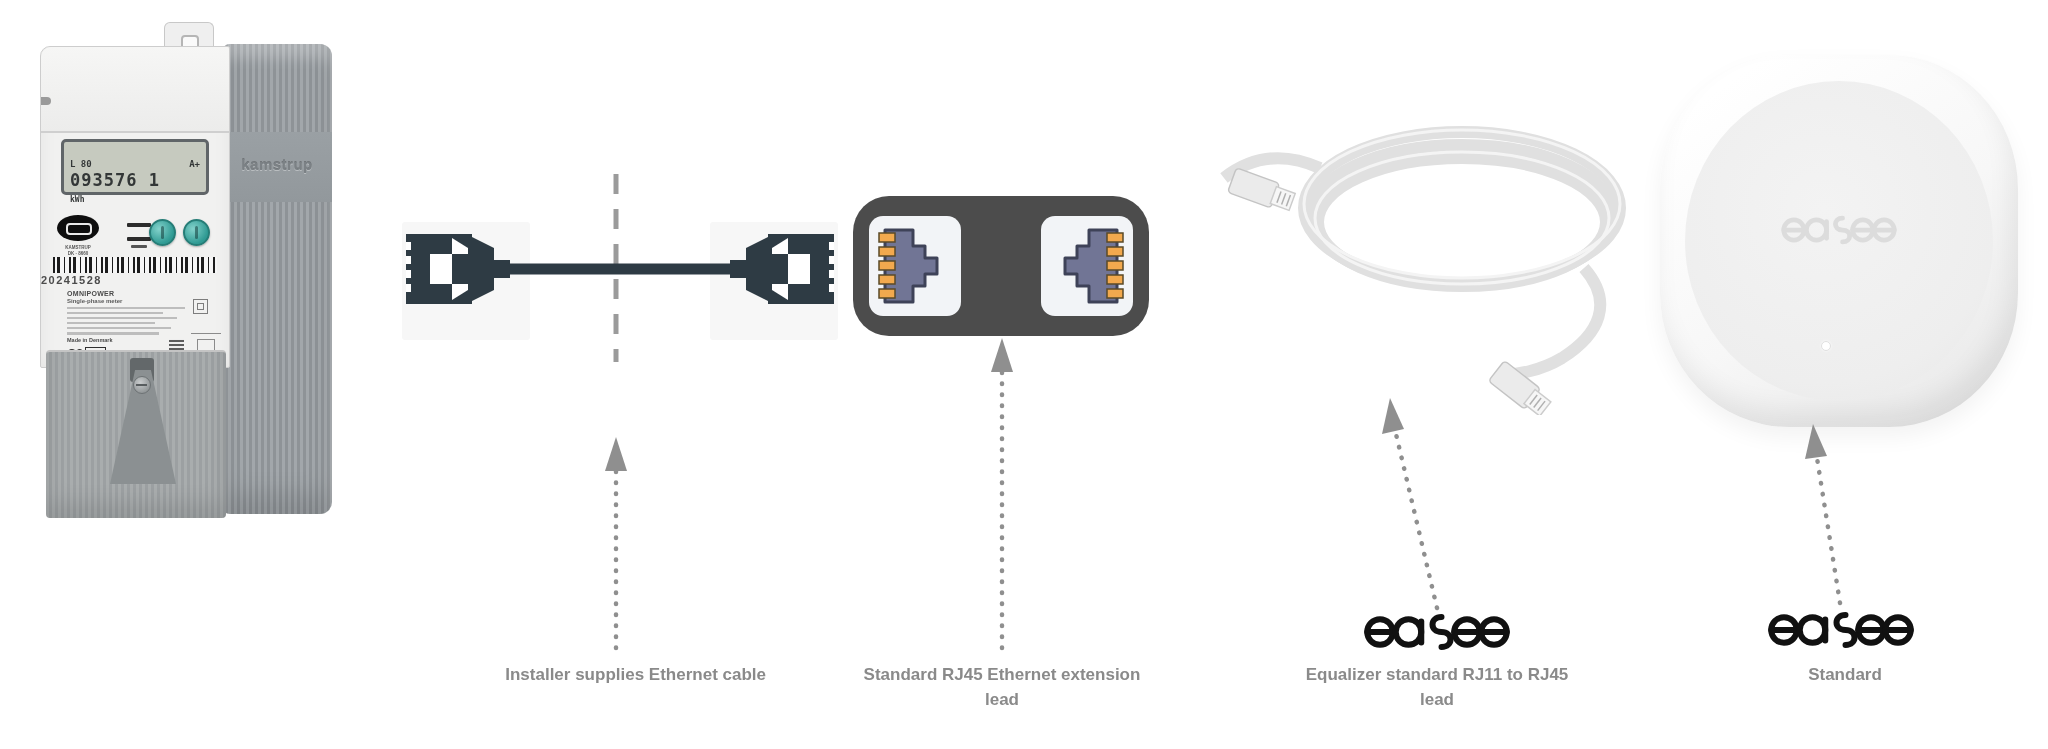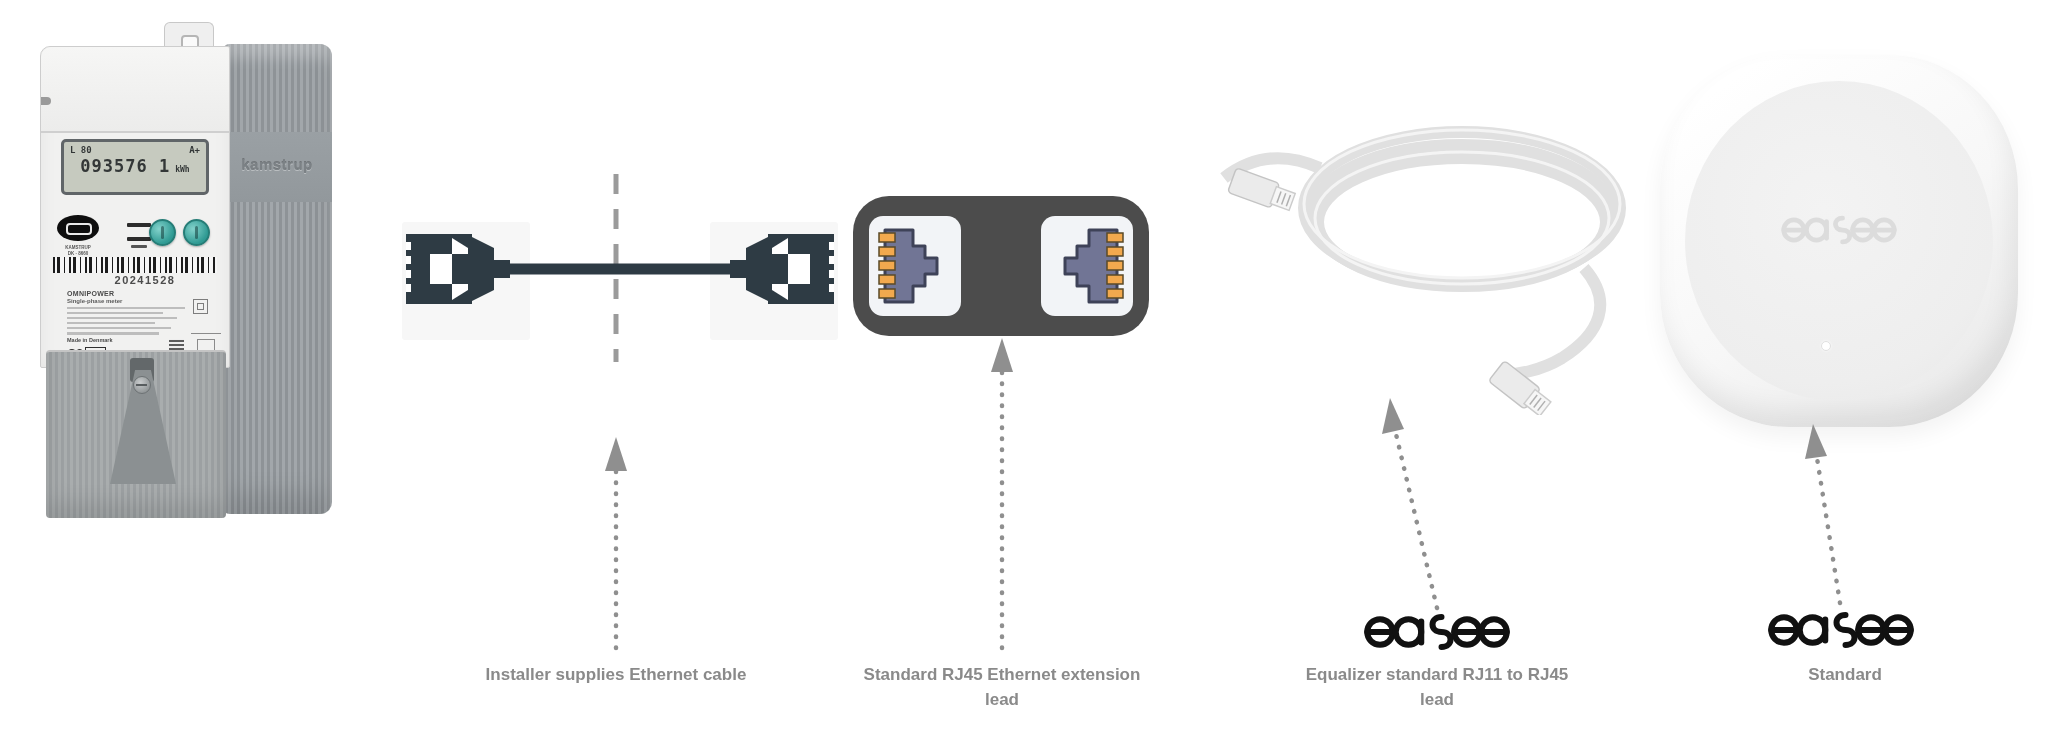--- a/index.html
+++ b/index.html
@@ -30,41 +30,41 @@
                      text-shadow:0 -1px 0 rgba(0,0,0,.25),0 1px 0 rgba(255,255,255,.35);}
   .meter-front{position:absolute;left:2px;top:26px;width:188px;height:320px;background:#f1f1f0;
                border:1px solid #cdcdcd;border-radius:10px 2px 2px 2px;
                box-shadow:inset 0 0 18px rgba(0,0,0,.05);}
   .meter-cap{position:absolute;left:0;top:0;width:100%;height:84px;border-bottom:2px solid #cfcfcf;
              border-radius:10px 2px 0 0;background:linear-gradient(180deg,#f6f6f5,#ececeb);}
   .meter-cap-notch{position:absolute;left:0;top:50px;width:10px;height:8px;background:#9a9a9a;
                    border-radius:0 4px 4px 0;}
   .meter-lcd{position:absolute;left:20px;top:92px;width:148px;height:56px;background:#c6cabf;
              border:3px solid #606568;border-radius:5px;box-sizing:border-box;
-             padding:3px 6px;font-family:"DejaVu Sans Mono",monospace;color:#333737;}
+             padding:17px 6px;font-family:"DejaVu Sans Mono",monospace;color:#333737;}
   .lcd-row1{display:flex;justify-content:space-between;font-size:9px;font-weight:bold;}
-  .lcd-row2{display:flex;align-items:baseline;justify-content:center;gap:5px;margin-top:1px;}
+  .lcd-row2{display:flex;align-items:baseline;justify-content:center;gap:5px;margin-top:1px;flex-direction:column;}
   .lcd-digits{font-size:17px;font-weight:bold;letter-spacing:1px;}
   .lcd-unit{font-size:8px;font-weight:bold;}
   .meter-oval{position:absolute;left:16px;top:168px;width:42px;height:26px;background:#0e0e0e;
               border-radius:50%;}
   .meter-oval::after{content:"";position:absolute;left:9px;top:8px;width:22px;height:8px;
                      border:2px solid #e9e9e9;border-radius:4px;}
   .meter-oval-text{position:absolute;left:8px;top:198px;width:58px;text-align:center;
                    font-size:4.5px;font-weight:bold;color:#555;line-height:6px;}
   .meter-dash{position:absolute;width:24px;height:4px;background:#2c2c2c;border-radius:1px;}
   .meter-btn{position:absolute;top:172px;width:27px;height:27px;border-radius:50%;
              background:radial-gradient(circle at 35% 35%,#83d2cb,#2f9a93 70%);
              border:2px solid #267d77;box-sizing:border-box;box-shadow:0 1px 2px rgba(0,0,0,.3);}
   .meter-btn::after{content:"";position:absolute;left:10px;top:5px;width:3px;height:13px;
                     background:rgba(20,60,58,.55);border-radius:2px;}
   .meter-barcode{position:absolute;left:12px;top:210px;width:164px;height:16px;
      background:repeating-linear-gradient(90deg,#1c1c1c 0 2px,#f6f6f6 2px 4px,#1c1c1c 4px 7px,
                 #f6f6f6 7px 11px,#1c1c1c 11px 12px,#f6f6f6 12px 16px);}
-  .meter-serial{position:absolute;left:0;top:227px;width:208px;text-align:center;
+  .meter-serial{position:absolute;left:0;top:227px;width:208px;text-align:left;
                 font-size:11px;font-weight:bold;letter-spacing:1.5px;color:#4c4c4c;}
   .meter-spec{position:absolute;left:26px;top:243px;width:136px;}
   .spec-t1{font-size:7px;font-weight:bold;color:#4a4a4a;letter-spacing:.3px;}
   .spec-t2{font-size:6px;font-weight:bold;color:#5a5a5a;margin-top:1px;}
   .spec-line{height:2.5px;background:#bdbdbd;margin-top:2.6px;}
   .spec-made{font-size:5.5px;font-weight:bold;color:#4a4a4a;margin-top:2px;}
   .spec-ce{display:flex;align-items:center;gap:3px;margin-top:3px;}
   .spec-ce .ce{font-size:13px;font-weight:bold;color:#2f2f2f;letter-spacing:-1px;}
   .spec-ce .box{border:1.5px solid #2f2f2f;font-size:8px;font-weight:bold;color:#2f2f2f;
                 padding:0 2px;line-height:10px;}
@@ -298,18 +298,18 @@
       <circle cx="62" cy="32" r="17"></circle>
         <line x1="79" y1="18" x2="79" y2="46"></line>
       <path d="M106,12 C90,12 90,32 106,32 C122,32 122,52 106,52"></path>
       <circle cx="140" cy="32" r="17"></circle>
         <line x1="123" y1="32" x2="157" y2="32"></line>
       <circle cx="176" cy="32" r="17"></circle>
         <line x1="159" y1="32" x2="193" y2="32"></line>
     </g>
   </svg>
 
-  <div class="caption" style="left:466px;">Installer supplies Ethernet cable</div>
+  <div class="caption" style="left:466px;text-align:right;">Installer supplies Ethernet cable</div>
   <div class="caption" style="left:852px;">Standard RJ45 Ethernet extension lead</div>
   <div class="caption" style="left:1287px;">Equalizer standard RJ11 to RJ45 lead</div>
   <div class="caption" style="left:1695px;">Standard</div>
 
 </div>
 
 </body></html>

